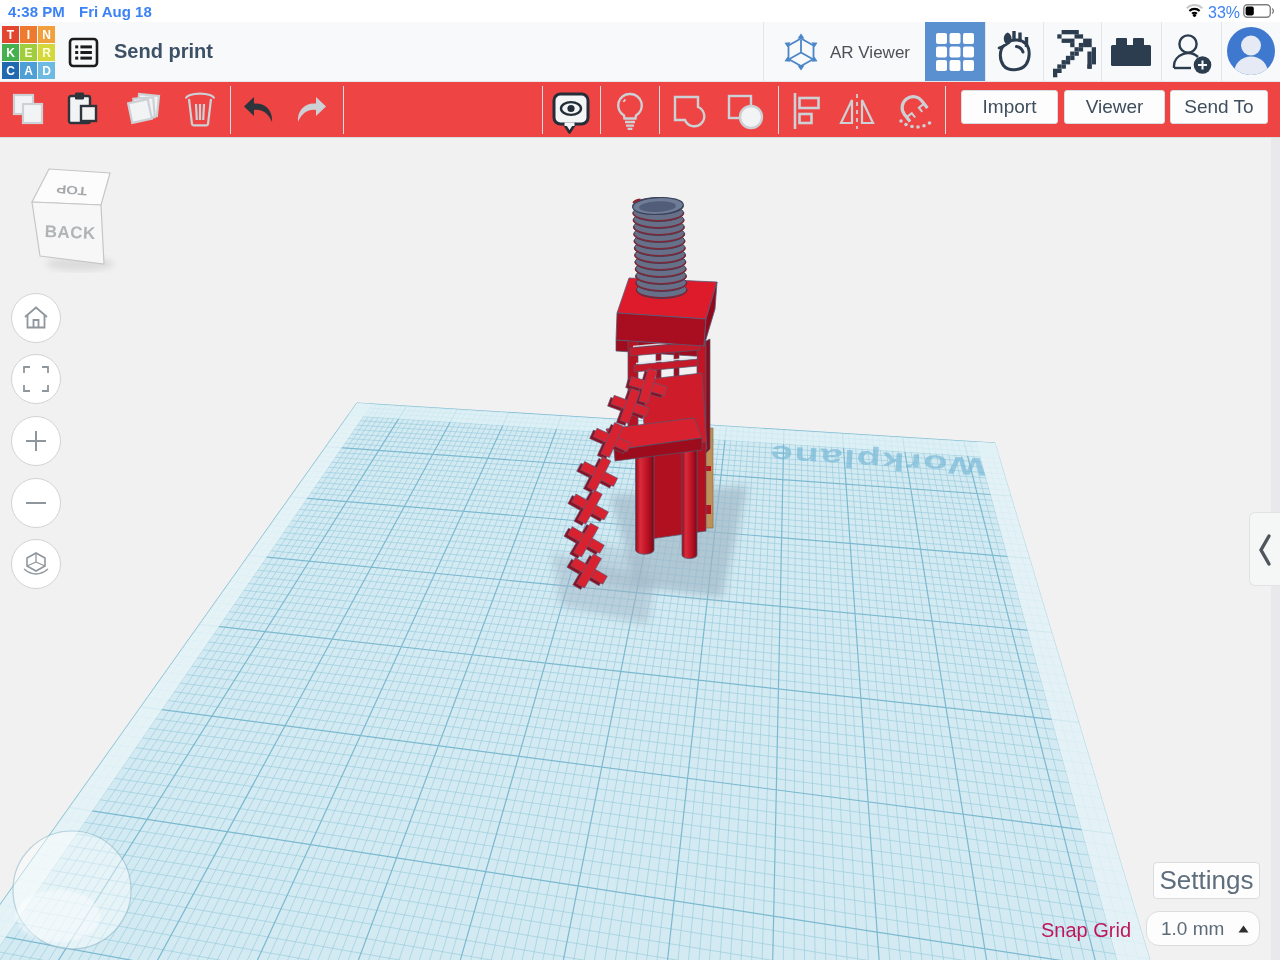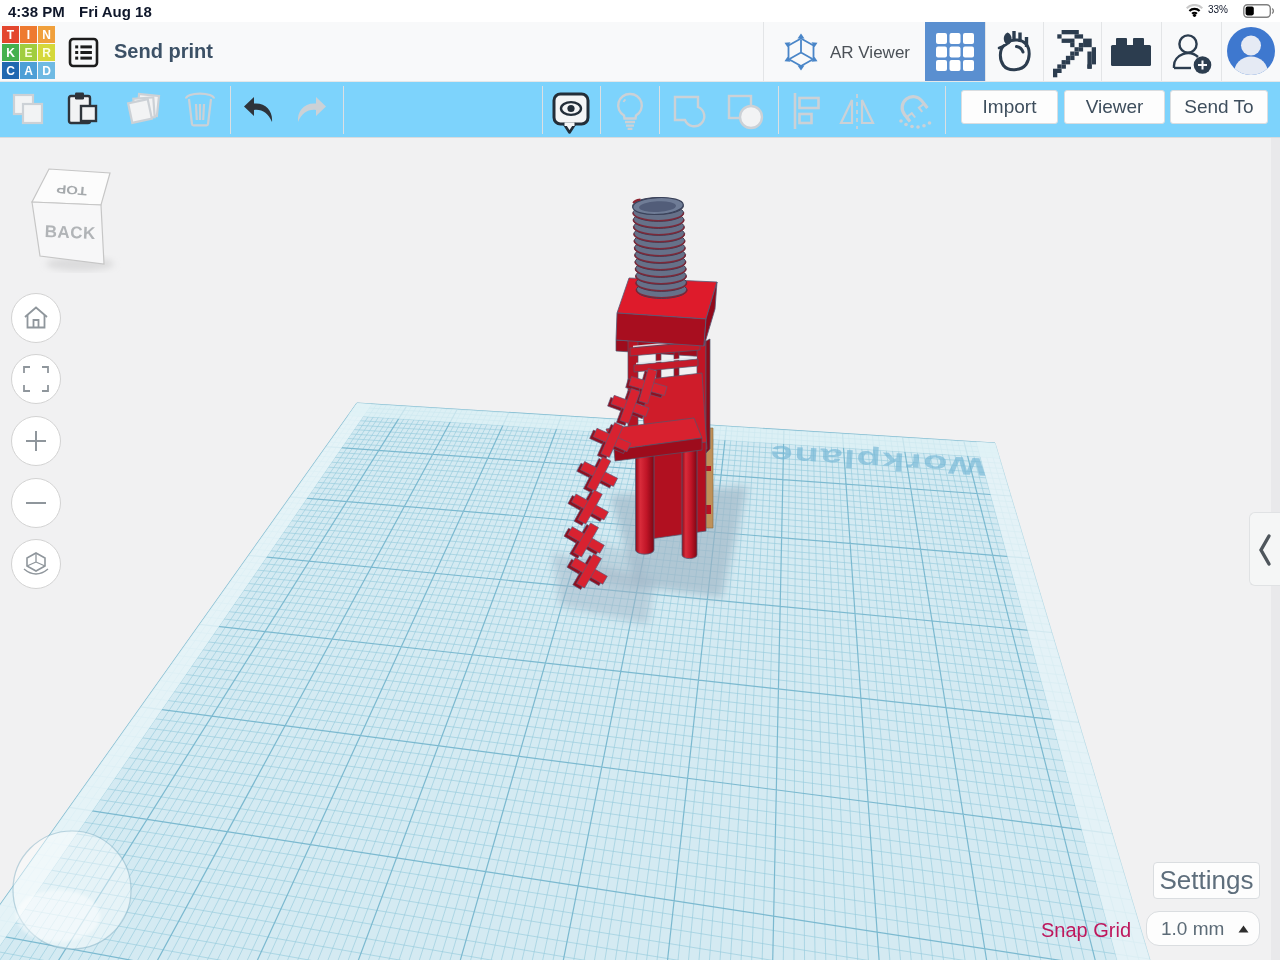--- a/index.html
+++ b/index.html
@@ -1,31 +1,31 @@
 <!DOCTYPE html>
 <html><head><meta charset="utf-8"><style>
 *{margin:0;padding:0;box-sizing:border-box}
 html,body{width:1280px;height:960px;overflow:hidden}
 body{position:relative;font-family:"Liberation Sans",sans-serif;background:#f1f1f2}
 #status{position:absolute;left:0;top:0;width:1280px;height:22px;background:#fff}
-#status div{position:absolute;top:3px;font-size:15px;font-weight:700;color:#0f172a}
+#status div{position:absolute;top:3px;font-size:15px;font-weight:700;color:#3b82f6}
 #nav{position:absolute;left:0;top:22px;width:1280px;height:59px;background:#f8f9fa}
-#tb2{position:absolute;left:0;top:81px;width:1280px;height:57px;background:#7dd3fc;border-top:1px solid #e5e7e9;border-bottom:1px solid #d8dbde}
+#tb2{position:absolute;left:0;top:81px;width:1280px;height:57px;background:#ef4444;border-top:1px solid #e5e7e9;border-bottom:1px solid #d8dbde}
 #canvas{position:absolute;left:0;top:138px;width:1280px;height:822px}
 .vsep{position:absolute;top:0;width:1px;height:59px;background:#e3e5e7}
 .vsep2{position:absolute;top:4px;width:1px;height:48px;background:#dcdfe2}
 .btn{position:absolute;background:#fdfdfd;border:1px solid #dadde0;border-radius:3px;color:#3e4e5d;font-size:19px;display:flex;align-items:center;justify-content:center}
 .circ{position:absolute;left:11px;width:50px;height:50px;border-radius:50%;background:#fff;border:1px solid #d3d3d3;display:flex;align-items:center;justify-content:center}
 #logo{position:absolute;left:2px;top:4px;width:53px;height:53px;display:grid;grid-template-columns:17px 17px 17px;grid-template-rows:17px 17px 17px;gap:1px}
 #logo span{display:flex;align-items:center;justify-content:center;font-size:12px;font-weight:700;color:#fff}
 </style></head><body>
 <div id="status">
   <div style="left:8px">4:38 PM</div>
   <div style="left:79px">Fri Aug 18</div>
-  <div style="left:1208px;top:4px;font-size:10px;font-weight:400">33%</div>
+  <div style="left:1208px;top:4px;font-size:16px;font-weight:400">33%</div>
   <svg style="position:absolute;left:1186px;top:4px" width="17" height="13" viewBox="0 0 17 13">
     <path d="M0.7,4.2 a11,11 0 0 1 15.6,0" fill="none" stroke="#c9c9c9" stroke-width="2.1"></path>
     <path d="M3.4,7.0 a7.2,7.2 0 0 1 10.2,0" fill="none" stroke="#000" stroke-width="2.1"></path>
     <path d="M6.1,9.8 a3.4,3.4 0 0 1 4.8,0" fill="none" stroke="#000" stroke-width="2.1"></path>
     <circle cx="8.5" cy="11.3" r="1.6" fill="#000"></circle>
   </svg>
   <svg style="position:absolute;left:1243px;top:4px" width="32" height="14" viewBox="0 0 32 14">
     <rect x="0.8" y="0.8" width="26.5" height="12.4" rx="3.6" fill="#fff" stroke="#808080" stroke-width="1.4"></rect>
     <rect x="2.6" y="2.6" width="8.2" height="8.8" rx="1.8" fill="#000"></rect>
     <path d="M29.2,4.5 a3.6,3.6 0 0 1 0,5" fill="none" stroke="#808080" stroke-width="1.3"></path>

